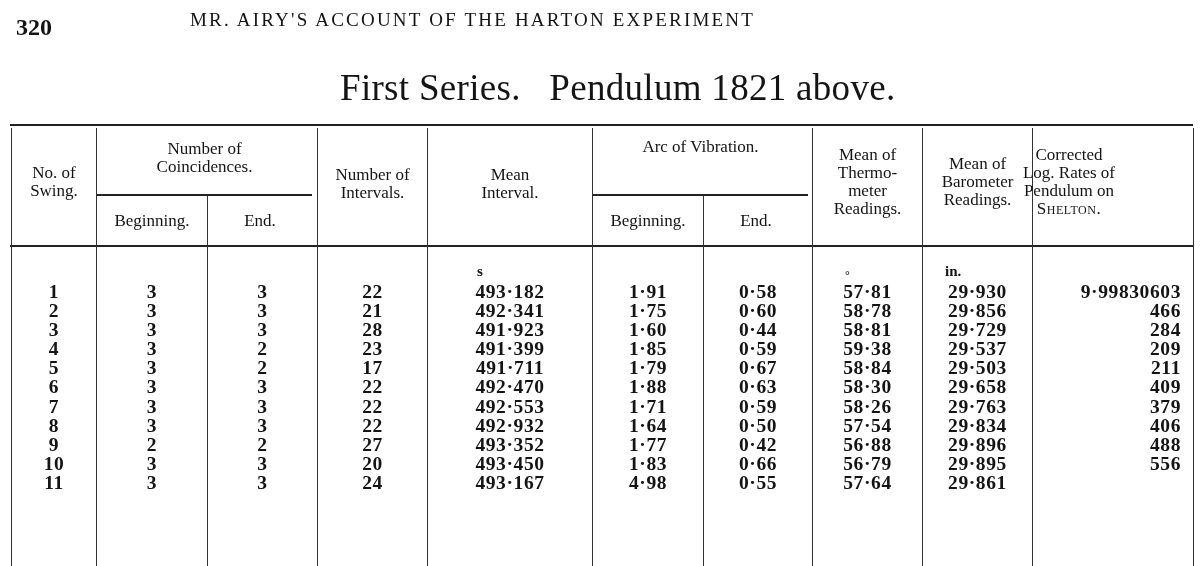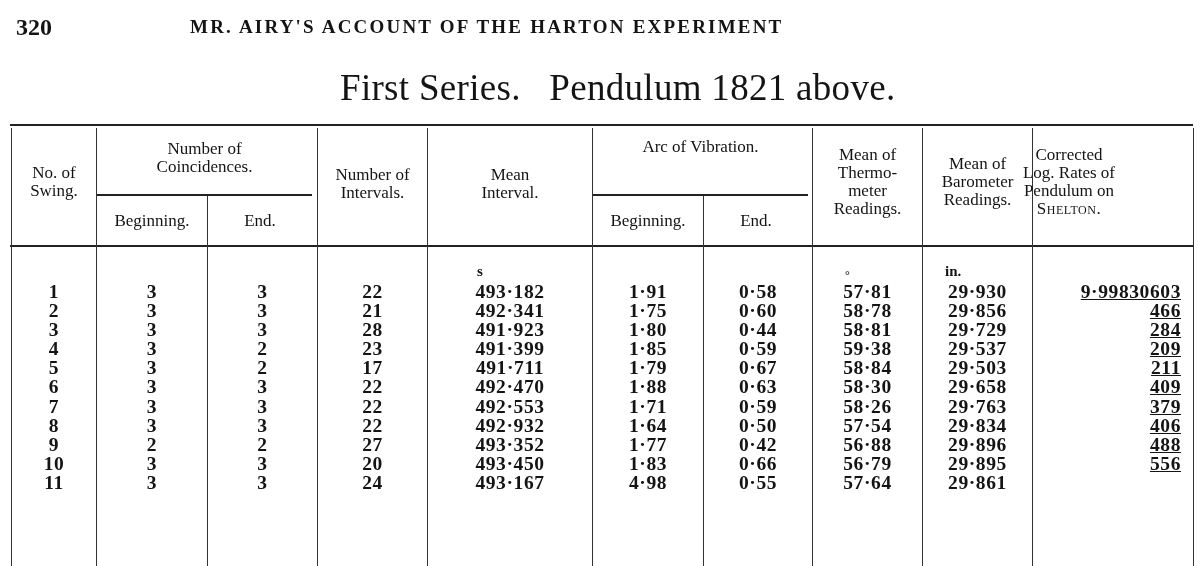--- a/index.html
+++ b/index.html
@@ -19,23 +19,23 @@
       position: absolute;
       left: 16px;
       top: 14px;
       font-size: 24px;
       font-weight: bold;
       letter-spacing: 0px;
     }
     .running-head {
       position: absolute;
       left: 190px;
-      top: 16px;
+      top: 9px;
       font-size: 19px;
-      font-weight: bold;
+      font-weight: normal;
       letter-spacing: 2.2px;
       text-transform: uppercase;
     }
     .series-title {
       position: absolute;
       left: 340px;
       top: 66px;
       font-size: 37px;
       letter-spacing: 0.3px;
       white-space: pre;
@@ -235,21 +235,21 @@
     <div>492·553</div>
     <div>492·932</div>
     <div>493·352</div>
     <div>493·450</div>
     <div>493·167</div>
   </div>
 
   <div class="col center" style="left:593px; width:110px;">
     <div>1·91</div>
     <div>1·75</div>
-    <div>1·80</div>
+    <div>1·60</div>
     <div>1·85</div>
     <div>1·79</div>
     <div>1·88</div>
     <div>1·71</div>
     <div>1·64</div>
     <div>1·77</div>
     <div>1·83</div>
     <div>4·98</div>
   </div>
 
@@ -288,21 +288,21 @@
     <div>29·537</div>
     <div>29·503</div>
     <div>29·658</div>
     <div>29·763</div>
     <div>29·834</div>
     <div>29·896</div>
     <div>29·895</div>
     <div>29·861</div>
   </div>
 
-  <div class="col right" style="left:1033px; width:148px;text-decoration:underline;">
+  <div class="col right" style="left:1033px; width:148px;">
     <div>9·99830603</div>
     <div>466</div>
     <div>284</div>
     <div>209</div>
     <div>211</div>
     <div>409</div>
     <div>379</div>
     <div>406</div>
     <div>488</div>
     <div>556</div>

